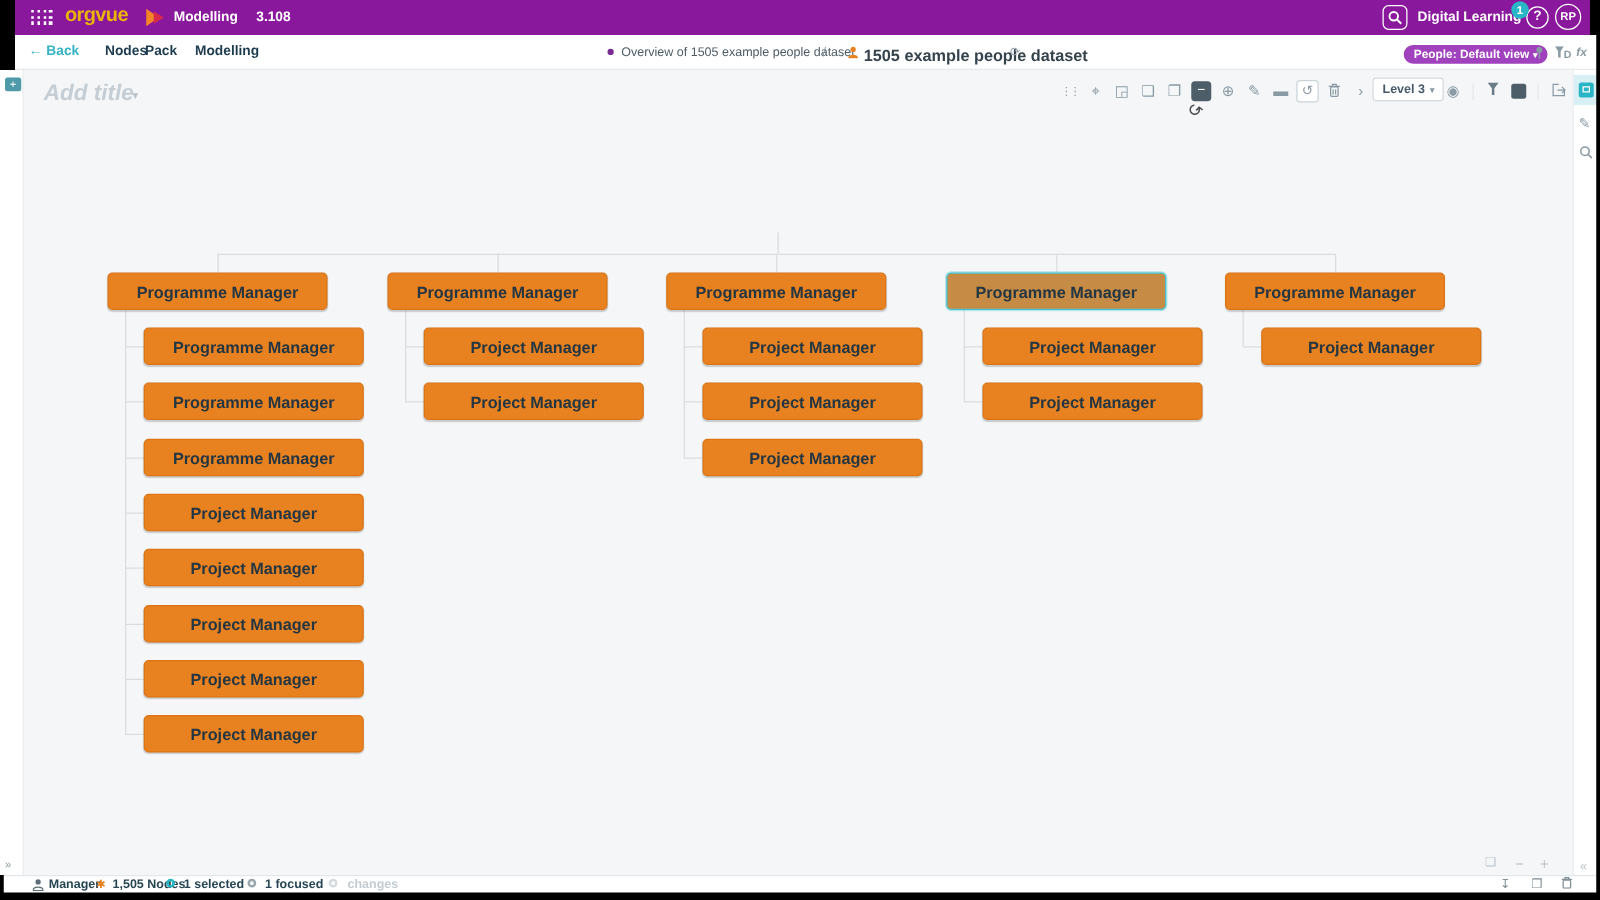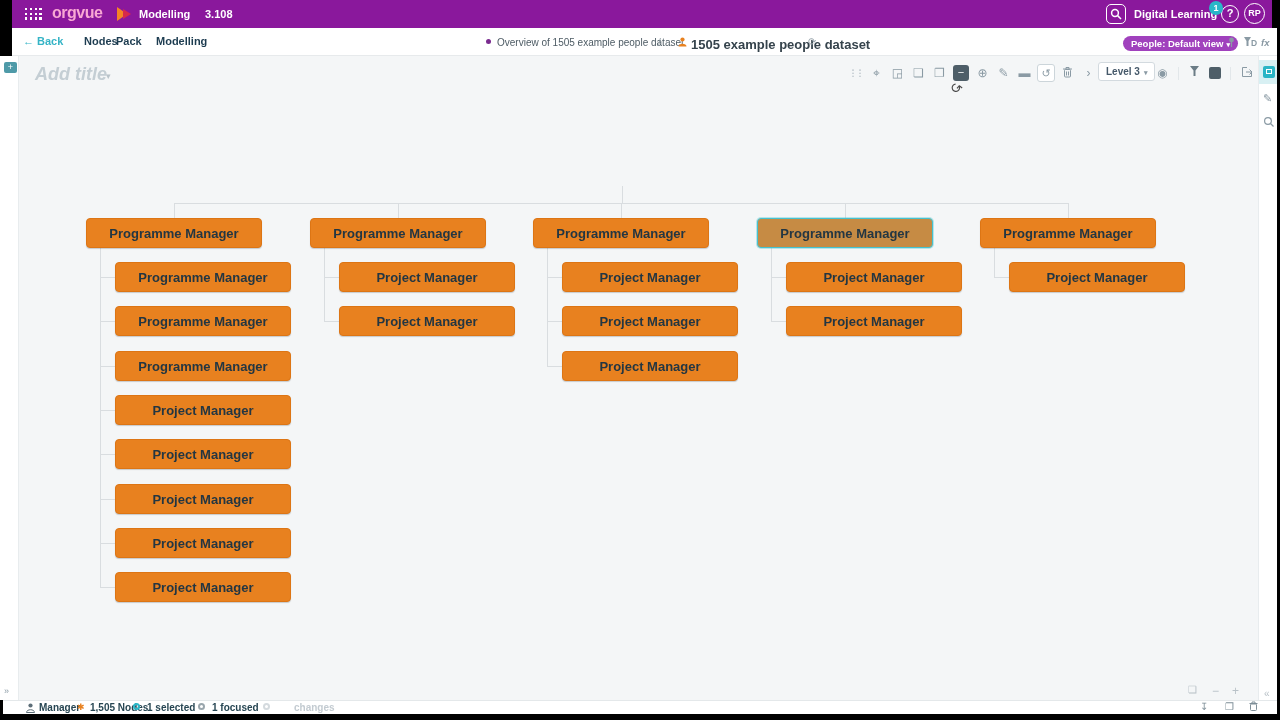--- a/index.html
+++ b/index.html
@@ -5,21 +5,21 @@
   * { margin:0; padding:0; box-sizing:border-box; }
   html,body { width:1280px; height:720px; background:#000; overflow:hidden;
     font-family:"Liberation Sans", sans-serif; }
   #app { position:absolute; left:0; top:0; width:1280px; height:720px; background:#fff; }
 
   
   .topbar { position:absolute; left:0; top:0; width:1280px; height:28px; background:#8a189c; }
   .apps-grid { position:absolute; left:25px; top:8px; width:17px; height:12px;
     display:grid; grid-template-columns:repeat(4,1fr); grid-template-rows:repeat(3,1fr); gap:2px; }
   .apps-grid span { background:#fff; width:2.4px; height:2.4px; }
-  .logo { position:absolute; left:52px; top:4px; color:#f9a8d4; font-size:16px; font-weight:bold;
+  .logo { position:absolute; left:52px; top:4px; color:#eab308; font-size:16px; font-weight:bold;
     letter-spacing:-0.5px; }
   .logo-play { position:absolute; left:117px; top:7px; width:16px; height:14px; }
   .logo-play i { position:absolute; width:0; height:0; border-style:solid; }
   .logo-play .t1 { left:0; top:0; border-width:7px 0 7px 10px; border-color:transparent transparent transparent #f58426; }
   .logo-play .t2 { left:6px; top:2px; border-width:5px 0 5px 8px; border-color:transparent transparent transparent #d7294a; }
   .ws-label { position:absolute; left:139px; top:8px; color:#fff; font-size:11px; font-weight:bold; }
   .ws-version { position:absolute; left:205px; top:8px; color:#fff; font-size:11px; font-weight:bold; }
   .tb-search { position:absolute; left:1106px; top:4px; width:20px; height:20px;
     border:1.6px solid #fff; border-radius:5px; }
   .tb-search svg { position:absolute; left:3px; top:3px; }
@@ -318,21 +318,21 @@
       <path d="M0.5,9.5 C0.5,5.8 8.5,5.8 8.5,9.5 Z" fill="none" stroke="#5d6e78"></path>
     </svg>
     <div class="sb-item" style="left:39px;">Manager</div>
     <div class="sb-icon sb-star" style="left:77px;">✱</div>
     <div class="sb-item" style="left:90px;">1,505 Nodes</div>
     <div class="sb-icon ring" style="left:133px;"></div>
     <div class="sb-item" style="left:147px;">1 selected</div>
     <div class="sb-icon ring gray" style="left:198px;"></div>
     <div class="sb-item" style="left:212px;">1 focused</div>
     <div class="sb-icon ring faint" style="left:263px;"></div>
-    <div class="sb-item sb-changes" style="left:294px;">changes</div>
+    <div class="sb-item sb-changes" style="left:278px;">changes</div>
     <div class="sb-right" style="left:1200px;">↧</div>
     <div class="sb-right" style="left:1225px;">❐</div>
     <div class="sb-right" style="left:1249px;">
       <svg width="9" height="10">
         <path d="M0.5 2.5 h8 M3 2.5 V1 h3 V2.5" stroke="#7f8f98" stroke-width="1" fill="none"></path>
         <rect x="1.5" y="3" width="6" height="6.5" rx="1" stroke="#7f8f98" fill="none"></rect>
       </svg>
     </div>
   </div>
 

